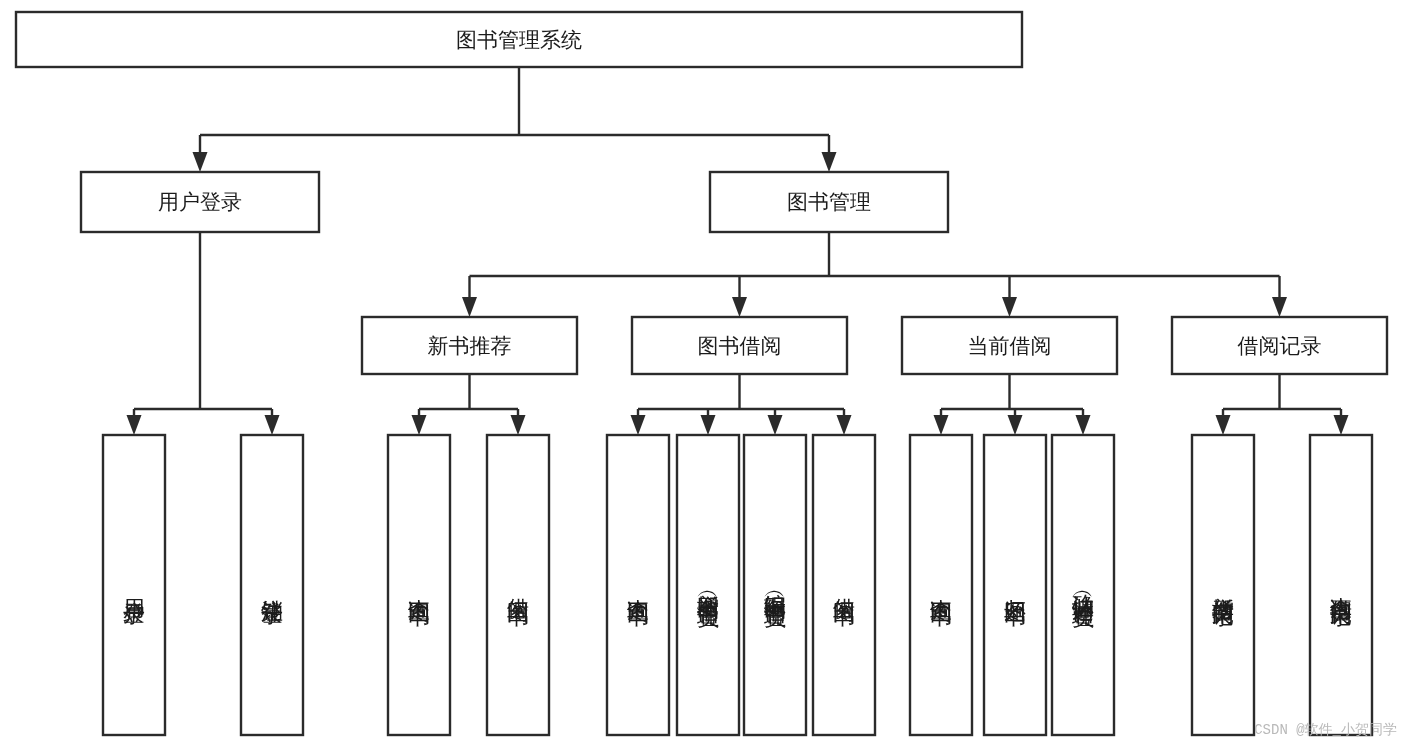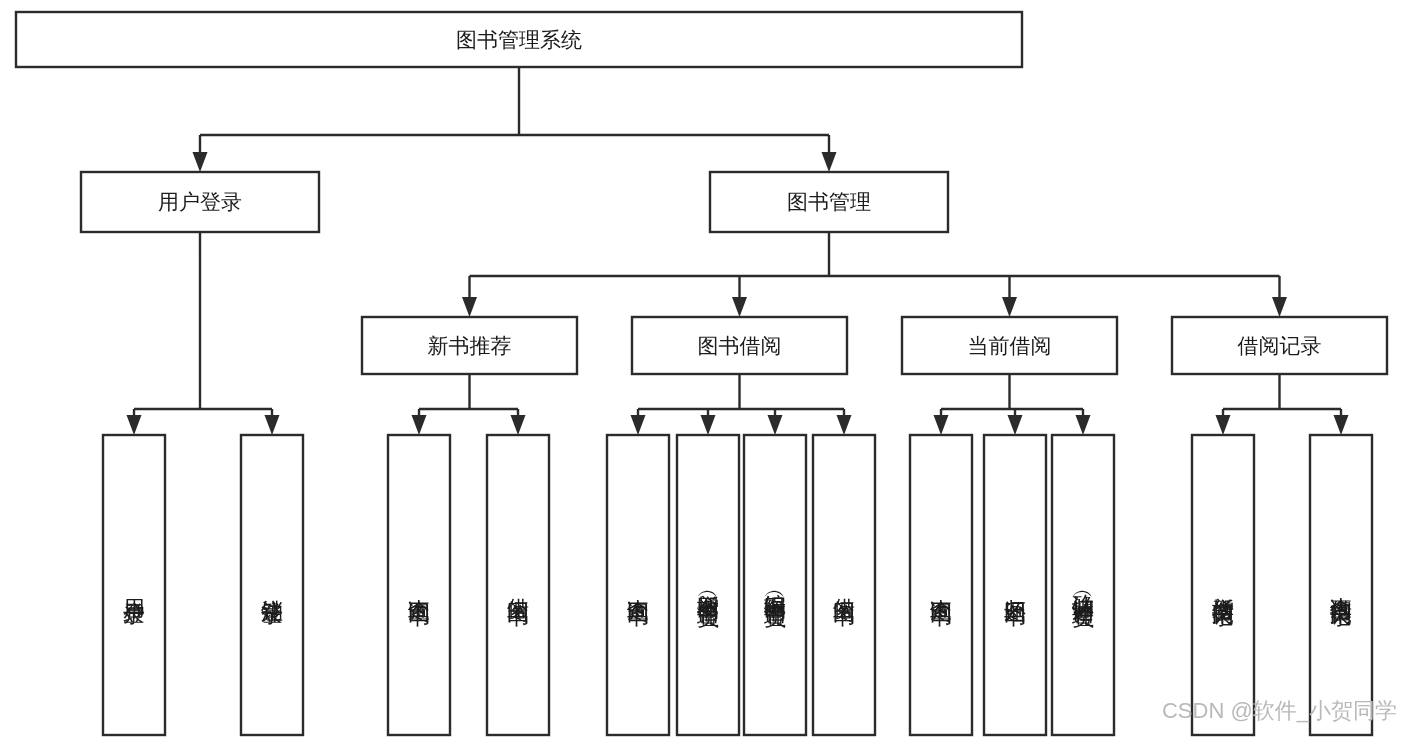--- a/index.html
+++ b/index.html
@@ -61,23 +61,23 @@
   .vleaf {
     position: absolute;
     display: flex;
     align-items: center;
     justify-content: center;
     pointer-events: none;
   }
   #watermark {
     position: absolute;
     right: 8px;
-    bottom: 21px;
-    font-family: Liberation Sans, sans-serif;
-    font-size: 22px;
+    bottom: 8px;
+    font-family: Liberation Mono, monospace;
+    font-size: 14px;
     color: #b9b9b9;
     white-space: nowrap;
   }
 </style>
 </head>
 <body>
 
 <div id="canvas">
 
   <svg id="diagram-svg" viewBox="0 0 1405 747" xmlns="http://www.w3.org/2000/svg">

